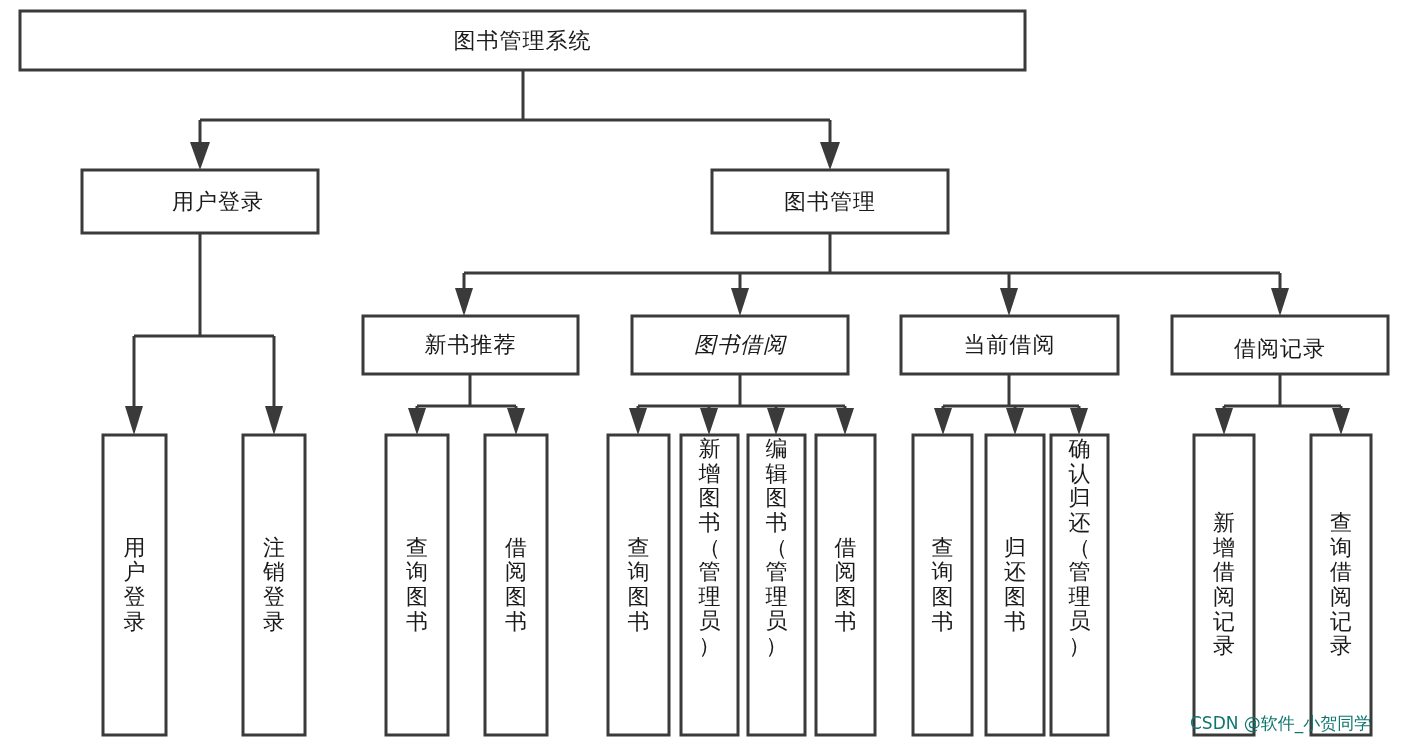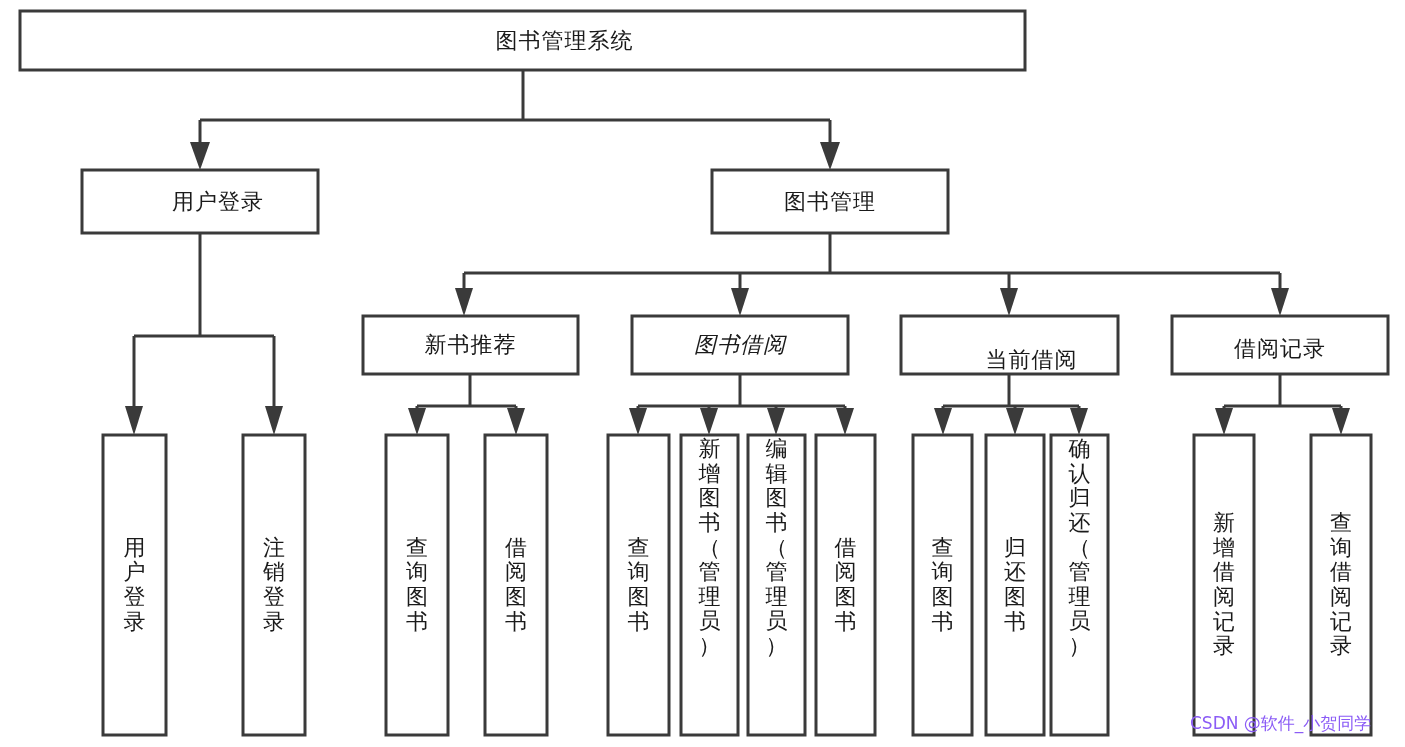--- a/index.html
+++ b/index.html
@@ -66,21 +66,21 @@
   .node-label-v.vtop { justify-content: flex-start; padding-top: 2px; }
   .node-label-v .ch {
     display: block;
     text-align: center;
   }
   .watermark {
     position: absolute;
     left: 1190px;
     top: 712px;
     font-size: 17px;
-    color: #8b5cf6;
+    color: #0f766e;
     white-space: nowrap;
     pointer-events: none;
   }
 </style>
 </head>
 <body>
 
 <div id="diagram-root">
 
   <svg class="diagram-canvas" viewBox="0 0 1405 747">
@@ -178,28 +178,28 @@
     <g>
       <path class="connector" d="M 1280 374 L 1280 406"></path>
       <path class="connector" d="M 1224 406 L 1341 406"></path>
       <path class="connector" d="M 1224 406 L 1224 412"></path>
       <path class="connector" d="M 1341 406 L 1341 412"></path>
       <polygon class="arrow-head" points="1215,408 1233,408 1224,435"></polygon>
       <polygon class="arrow-head" points="1332,408 1350,408 1341,435"></polygon>
     </g>
   </svg>
 
-  <div class="node-label-h" style="left:20px; top:11px; width:1005px; height:59px;margin-left:42px;">图书管理系统</div>
+  <div class="node-label-h" style="left:20px; top:11px; width:1005px; height:59px;">图书管理系统</div>
 
   <div class="node-label-h" style="left:82px; top:170px; width:272px; height:63px;">用户登录</div>
   <div class="node-label-h" style="left:712px; top:170px; width:236px; height:63px;">图书管理</div>
 
   <div class="node-label-h" style="left:363px; top:316px; width:215px; height:58px;">新书推荐</div>
   <div class="node-label-h" style="left:632px; top:316px; width:216px; height:58px;font-style:italic;">图书借阅</div>
-  <div class="node-label-h" style="left:901px; top:331px; width:217px; height:58px;margin-left:22px;">当前借阅</div>
+  <div class="node-label-h" style="left:901px; top:316px; width:217px; height:58px;">当前借阅</div>
   <div class="node-label-h" style="left:1172px; top:316px; width:216px; height:66px;">借阅记录</div>
 
   <div class="node-label-v vcenter" style="left:103px; top:435px; width:63px; height:300px;">
       <span class="ch">用</span>
       <span class="ch">户</span>
       <span class="ch">登</span>
       <span class="ch">录</span>
     </div>
   <div class="node-label-v vcenter" style="left:243px; top:435px; width:62px; height:300px;">
       <span class="ch">注</span>

